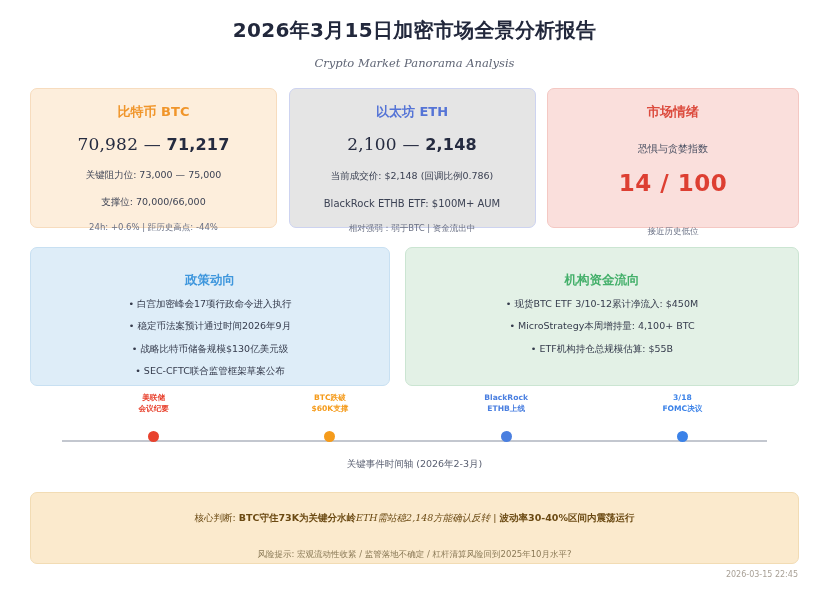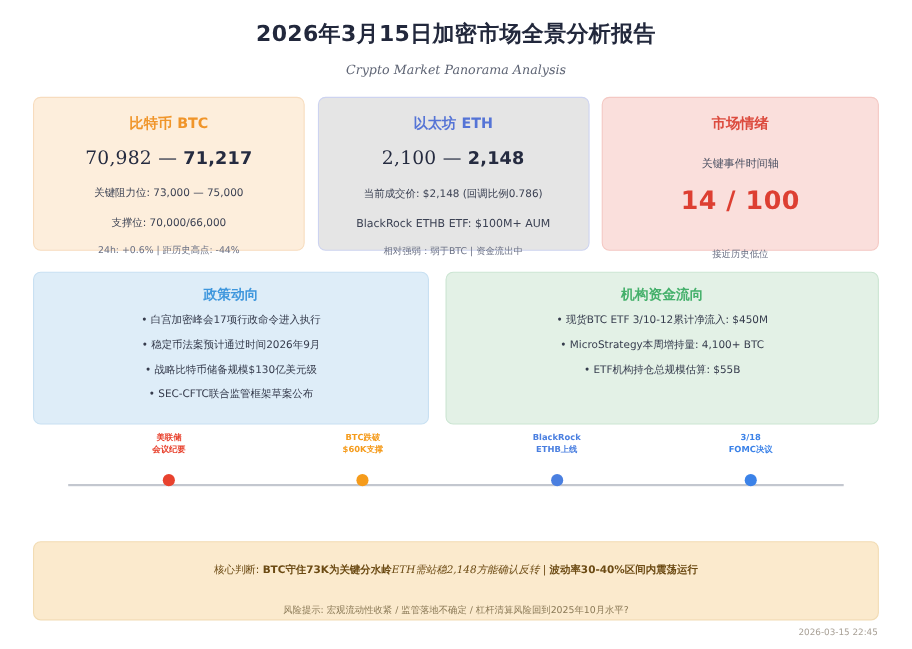--- a/index.html
+++ b/index.html
@@ -63,21 +63,21 @@
   .card-fng .f-state{font-size:9.5px;color:#d9584c;margin-top:14px;}
   .card-fng .f-overflow{
     position:absolute;left:0;right:0;top:137px;font-size:8.5px;color:#6a7084;
   }
 
   
   .row-panels{
     position:absolute;left:30px;top:247px;width:769px;height:139px;
     display:flex;justify-content:space-between;
   }
-  .panel{box-sizing:border-box;border-radius:7px;padding:12px 12px 8px;text-align:center;}
+  .panel{box-sizing:border-box;border-radius:7px;padding:24px 12px 8px;text-align:center;}
   .panel-policy{width:360px;background:#deedf8;border:1px solid #c8e0f2;}
   .panel-inst{width:394px;background:#e3f1e6;border:1px solid #cbe5d2;}
   .panel .p-title{font-size:12.5px;font-weight:bold;margin-bottom:10px;}
   .panel-policy .p-title{color:#3f97dd;}
   .panel-inst .p-title{color:#45b06b;}
   .panel ul{list-style:none;margin:0;padding:0;}
   .panel li{font-size:9.5px;color:#353b4c;margin-top:12px;line-height:1.1;}
   .panel li:first-child{margin-top:9px;}
   .panel li::before{content:"\2022\00a0";color:#353b4c;}
 
@@ -141,21 +141,21 @@
         <span>—</span>
         <b>2,148</b>
       </div>
       <div class="c-line">当前成交价: $2,148 (回调比例0.786)</div>
       <div class="c-line2">BlackRock ETHB ETF: $100M+ AUM</div>
       <div class="c-line3">相对强弱：弱于BTC | 资金流出中</div>
     </div>
 
     <div class="card card-fng">
       <div class="c-title">市场情绪</div>
-      <div class="f-label">关键事件时间轴</div>
+      <div class="f-label">恐惧与贪婪指数</div>
       <div class="f-score">14 / 100</div>
       <div class="f-overflow">接近历史低位</div>
     </div>
 
   </div>
 
   <div class="row-panels">
 
     <div class="panel panel-policy">
       <div class="p-title">政策动向</div>
@@ -190,20 +190,21 @@
     <div class="tl-node" style="left: 299.9px; background: rgb(245, 155, 27);"></div>
 
     <div class="tl-label" style="left: 476.15px; color: rgb(74, 127, 224);">BlackRock
 ETHB上线</div>
     <div class="tl-node" style="left: 476.15px; background: rgb(74, 127, 224);"></div>
 
     <div class="tl-label" style="left: 652.4px; color: rgb(59, 130, 232);">3/18
 FOMC决议</div>
     <div class="tl-node" style="left: 652.4px; background: rgb(59, 130, 232);"></div>
 
+    <div class="tl-caption">关键事件时间轴 (2026年2-3月)</div>
   </div>
 
   <div class="summary">
     <div class="s-main">
       <span>核心判断: </span><b>BTC守住73K为关键分水岭</b><i>ETH需站稳2,148方能确认反转</i><span> | </span><b>波动率30-40%区间内震荡运行</b>
     </div>
     <div class="s-sub">风险提示: 宏观流动性收紧 / 监管落地不确定 / 杠杆清算风险回到2025年10月水平?</div>
   </div>
 
   <div class="stamp">2026-03-15 22:45</div>

